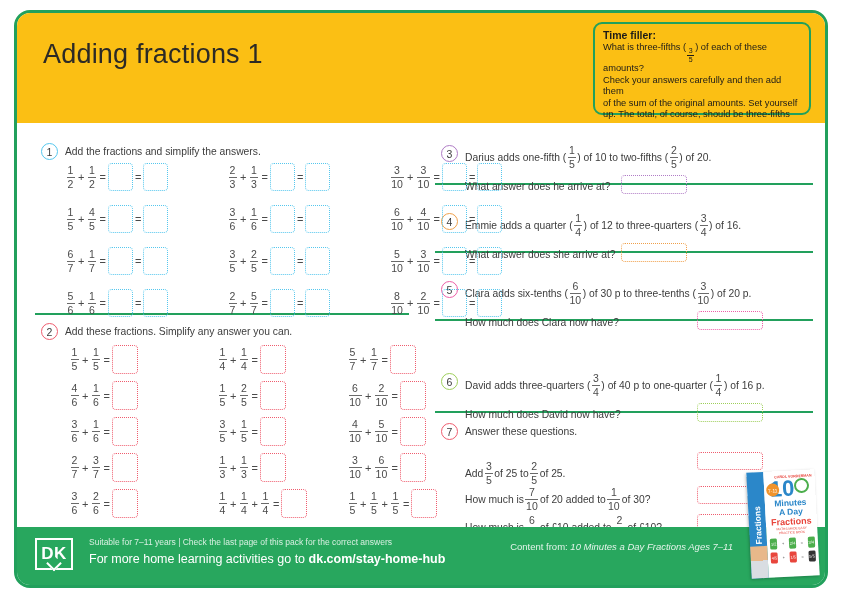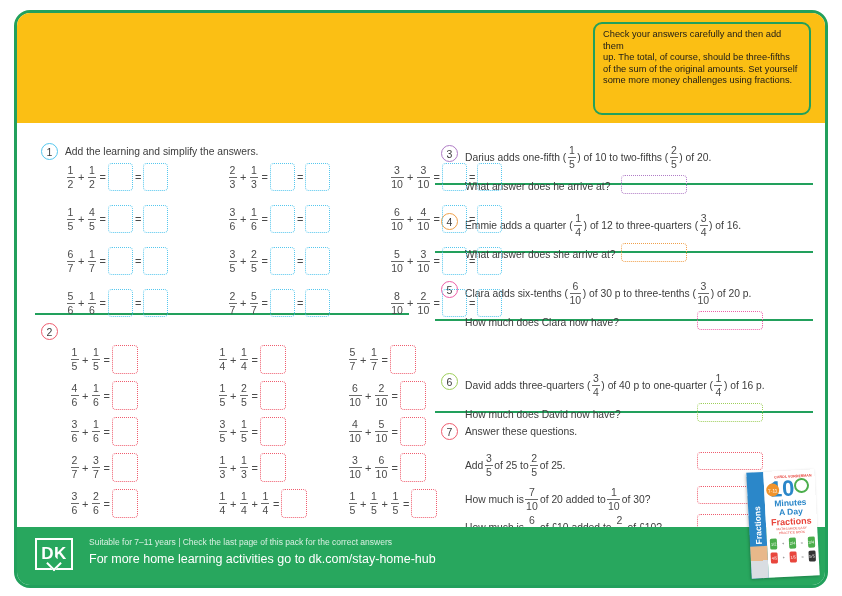--- a/index.html
+++ b/index.html
@@ -106,21 +106,21 @@
   #dk::after {
     content: ""; position: absolute; bottom: -1px; left: 50%;
     transform: translateX(-50%) rotate(45deg);
     width: 9px; height: 9px;
     border-right: 2.5px solid #ffffff; border-bottom: 2.5px solid #ffffff;
     background: #28a75e;
   }
   #foot-left { position: absolute; left: 72px; top: 10px; }
   #foot-sub { font-size: 8.5px; color: #d8f0e2; }
   #foot-main { font-size: 12.5px; color: #ffffff; margin-top: 5px; }
-  #foot-main b { font-weight: normal; }
+  #foot-main b { font-weight: bold; }
   #foot-right { position: absolute; right: 92px; top: 14px; text-align: right; }
   #foot-content { font-size: 9.5px; color: #e3f4ea; }
   #foot-content i { font-style: italic; }
   #foot-avail { font-size: 9.5px; color: #e3f4ea; margin-top: 5px; }
 
   
   #book {
     position: absolute; right: 8px; bottom: 8px;
     width: 68px; height: 106px;
     transform: rotate(-3deg);
@@ -161,45 +161,54 @@
     position: absolute; left: 0; bottom: 0; width: 17px; height: 32px;
     background: linear-gradient(#e8b88a 0%, #e8b88a 45%, #d9dde2 45%);
   }
 </style>
 </head>
 <body>
 
 <div id="page">
 
   <div id="header">
+    <div id="title">Adding fractions 1</div>
 
     <div id="timefiller">
+      <div id="tf-title">Time filler:</div>
+      <div class="tf-line">
+        <span>What is three-fifths (</span><span class="frac-inline">
+            <span class="num">3</span>
+            <span class="bar"></span>
+            <span class="den">5</span>
+          </span><span>) of each of these amounts?</span>
+      </div>
       <div class="tf-line">Check your answers carefully and then add them</div>
+      <div class="tf-line">of the sum of the original amounts. Set yourself</div>
       <div class="tf-line">up. The total, of course, should be three-fifths</div>
-      <div class="tf-line">of the sum of the original amounts. Set yourself</div>
-      <div class="tf-line">some more money challenges using fractions.</div>
     </div>
   </div>
 
   <div id="body">
 
     <div class="hrule" style="left:18px; top:190px; width:374px;"></div>
     <div class="hrule" style="left:418px; top:60px; width:378px;"></div>
     <div class="hrule" style="left:418px; top:128px; width:378px;"></div>
     <div class="hrule" style="left:418px; top:196px; width:378px;"></div>
     <div class="hrule" style="left:418px; top:288px; width:378px;"></div>
 
     <div class="qnum" style="left:24px; top:20px; border-color:#55c7ee;">
       <span>1</span>
     </div>
-    <div class="qtext" style="left:48px; top:23px;">Add the learning and simplify the answers.</div>
+    <div class="qtext" style="left:48px; top:23px;">Add the fractions and simplify the answers.</div>
 
     <div class="qnum" style="left:24px; top:200px; border-color:#ef5c6e;">
       <span>2</span>
     </div>
+    <div class="qtext" style="left:48px; top:203px;">Add these fractions. Simplify any answer you can.</div>
 
     <div class="qnum" style="left:424px; top:22px; border-color:#b07cc6;">
       <span>3</span>
     </div>
     <div class="sum" style="left:448px; top:22px;">
       <span class="qtext" style="position:static">Darius adds one-fifth (</span>
         <span class="fr">
           <span class="n">1</span>
           <span class="b" style="width:8px"></span>
           <span class="d">5</span>
@@ -276,21 +285,21 @@
         <span class="qtext" style="position:static">) of 16 p.</span>
     </div>
     <div class="qtext" style="left:448px; top:286px;">How much does David now have?</div>
     <div class="abox green wbox" style="position:absolute; left:680px; top:280px;"></div>
 
     <div class="qnum" style="left:424px; top:300px; border-color:#ef5c6e;">
       <span>7</span>
     </div>
     <div class="qtext" style="left:448px; top:303px;">Answer these questions.</div>
     <div id="q7-items">
-        <div class="sum" style="left: 448px; top: 330px;">
+        <div class="sum" style="left: 448px; top: 338px;">
           <span class="qtext" style="position:static">Add </span>
           <span class="fr">
             <span class="n">3</span>
             <span class="b" style="width:8px"></span>
             <span class="d">5</span>
           </span>
           <span class="qtext" style="position:static"> of 25 to </span>
           <span class="fr">
             <span class="n">2</span>
             <span class="b" style="width:8px"></span>
@@ -778,20 +787,23 @@
 
   <div id="footer">
     <div id="dk">DK</div>
     <div id="foot-left">
       <div id="foot-sub">Suitable for 7–11 years | Check the last page of this pack for the correct answers</div>
       <div id="foot-main">
         <span>For more home learning activities go to </span><b>dk.com/stay-home-hub</b>
       </div>
     </div>
     <div id="foot-right">
+      <div id="foot-content">
+        <span>Content from: </span><i>10 Minutes a Day Fractions Ages 7–11</i>
+      </div>
     </div>
   </div>
 
   <div id="book">
     <div id="book-spine">
       <span>Fractions</span>
     </div>
     <div id="book-front">
       <div id="bk-author">CAROL VORDERMAN</div>
       <div id="bk-badge">7-11</div>

